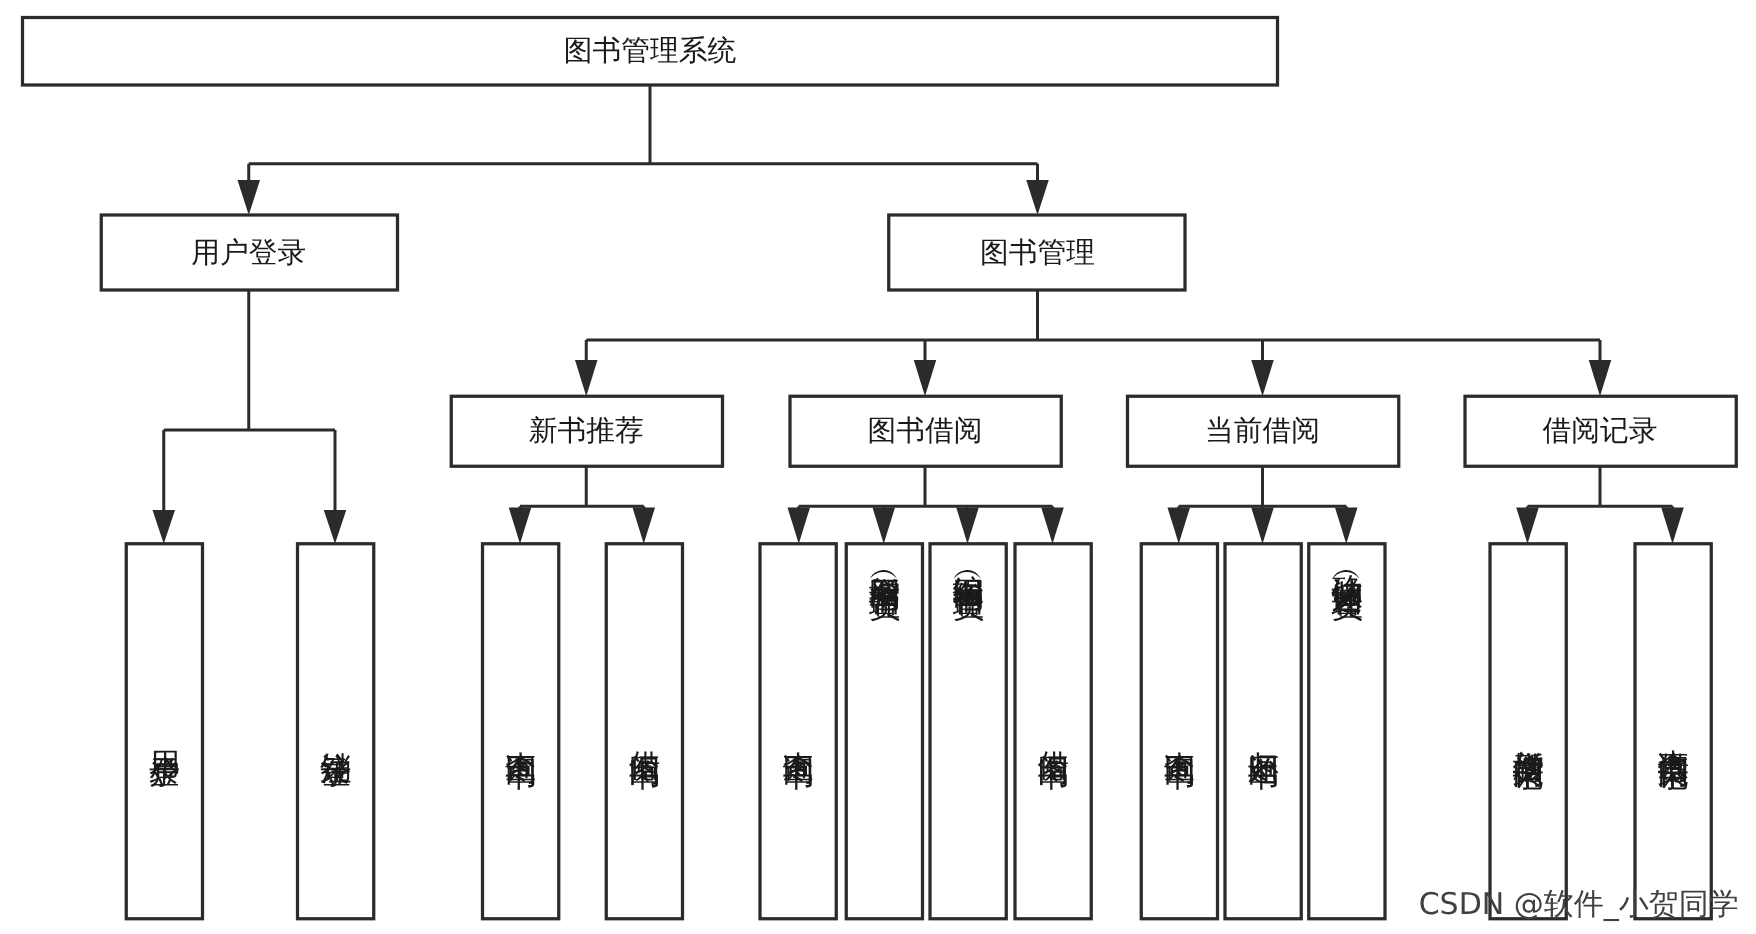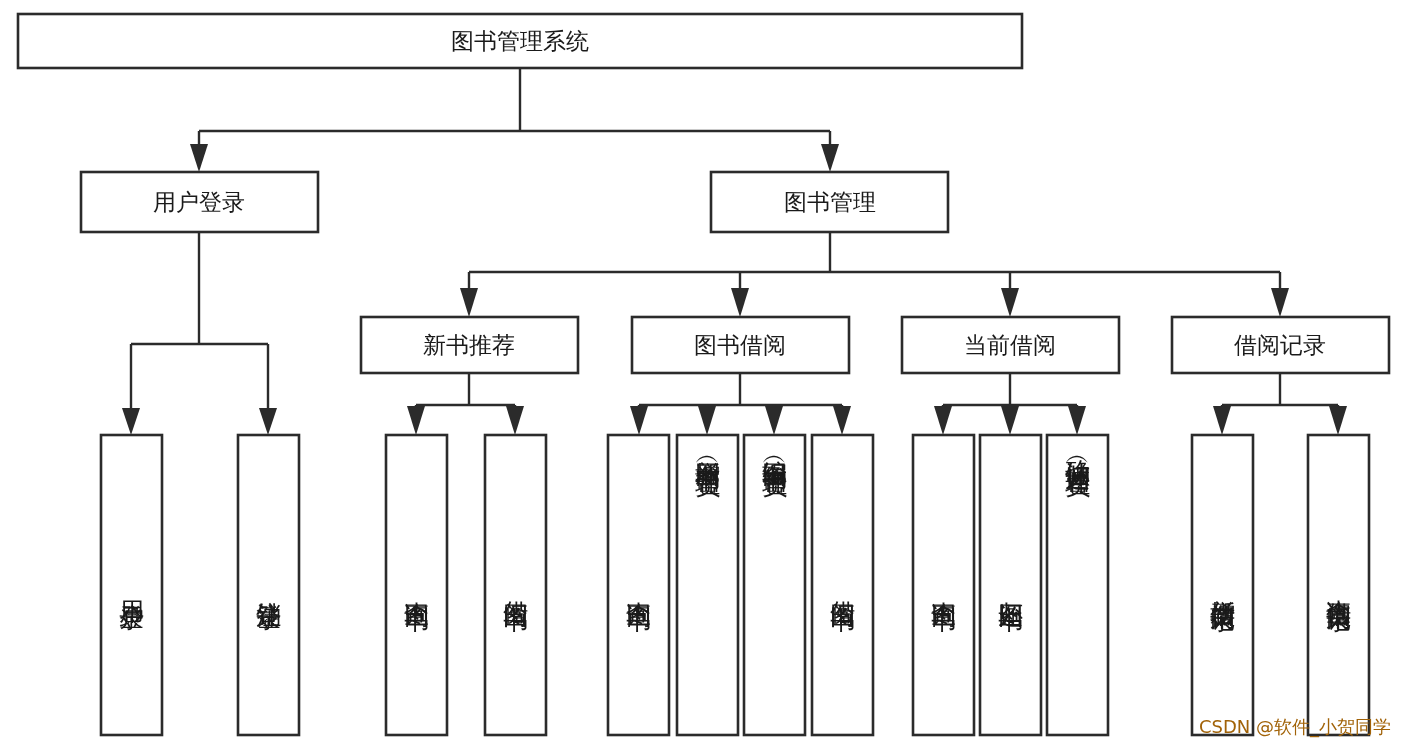--- a/index.html
+++ b/index.html
@@ -76,22 +76,22 @@
     line-height: 1.18;
     letter-spacing: 2px;
     color: #1a1a1a;
     white-space: nowrap;
   }
   .watermark {
     position: absolute;
     right: 14px;
     bottom: 8px;
     font-family: "DejaVu Sans", "Liberation Sans", sans-serif;
-    font-size: 18px;
-    color: #a16207;
+    font-size: 24px;
+    color: #404040;
     white-space: nowrap;
     pointer-events: none;
   }
 </style>
 </head>
 <body>
 
 <div id="diagram-root">
 
   <svg class="tree-canvas" viewBox="0 0 1405 747" xmlns="http://www.w3.org/2000/svg">

